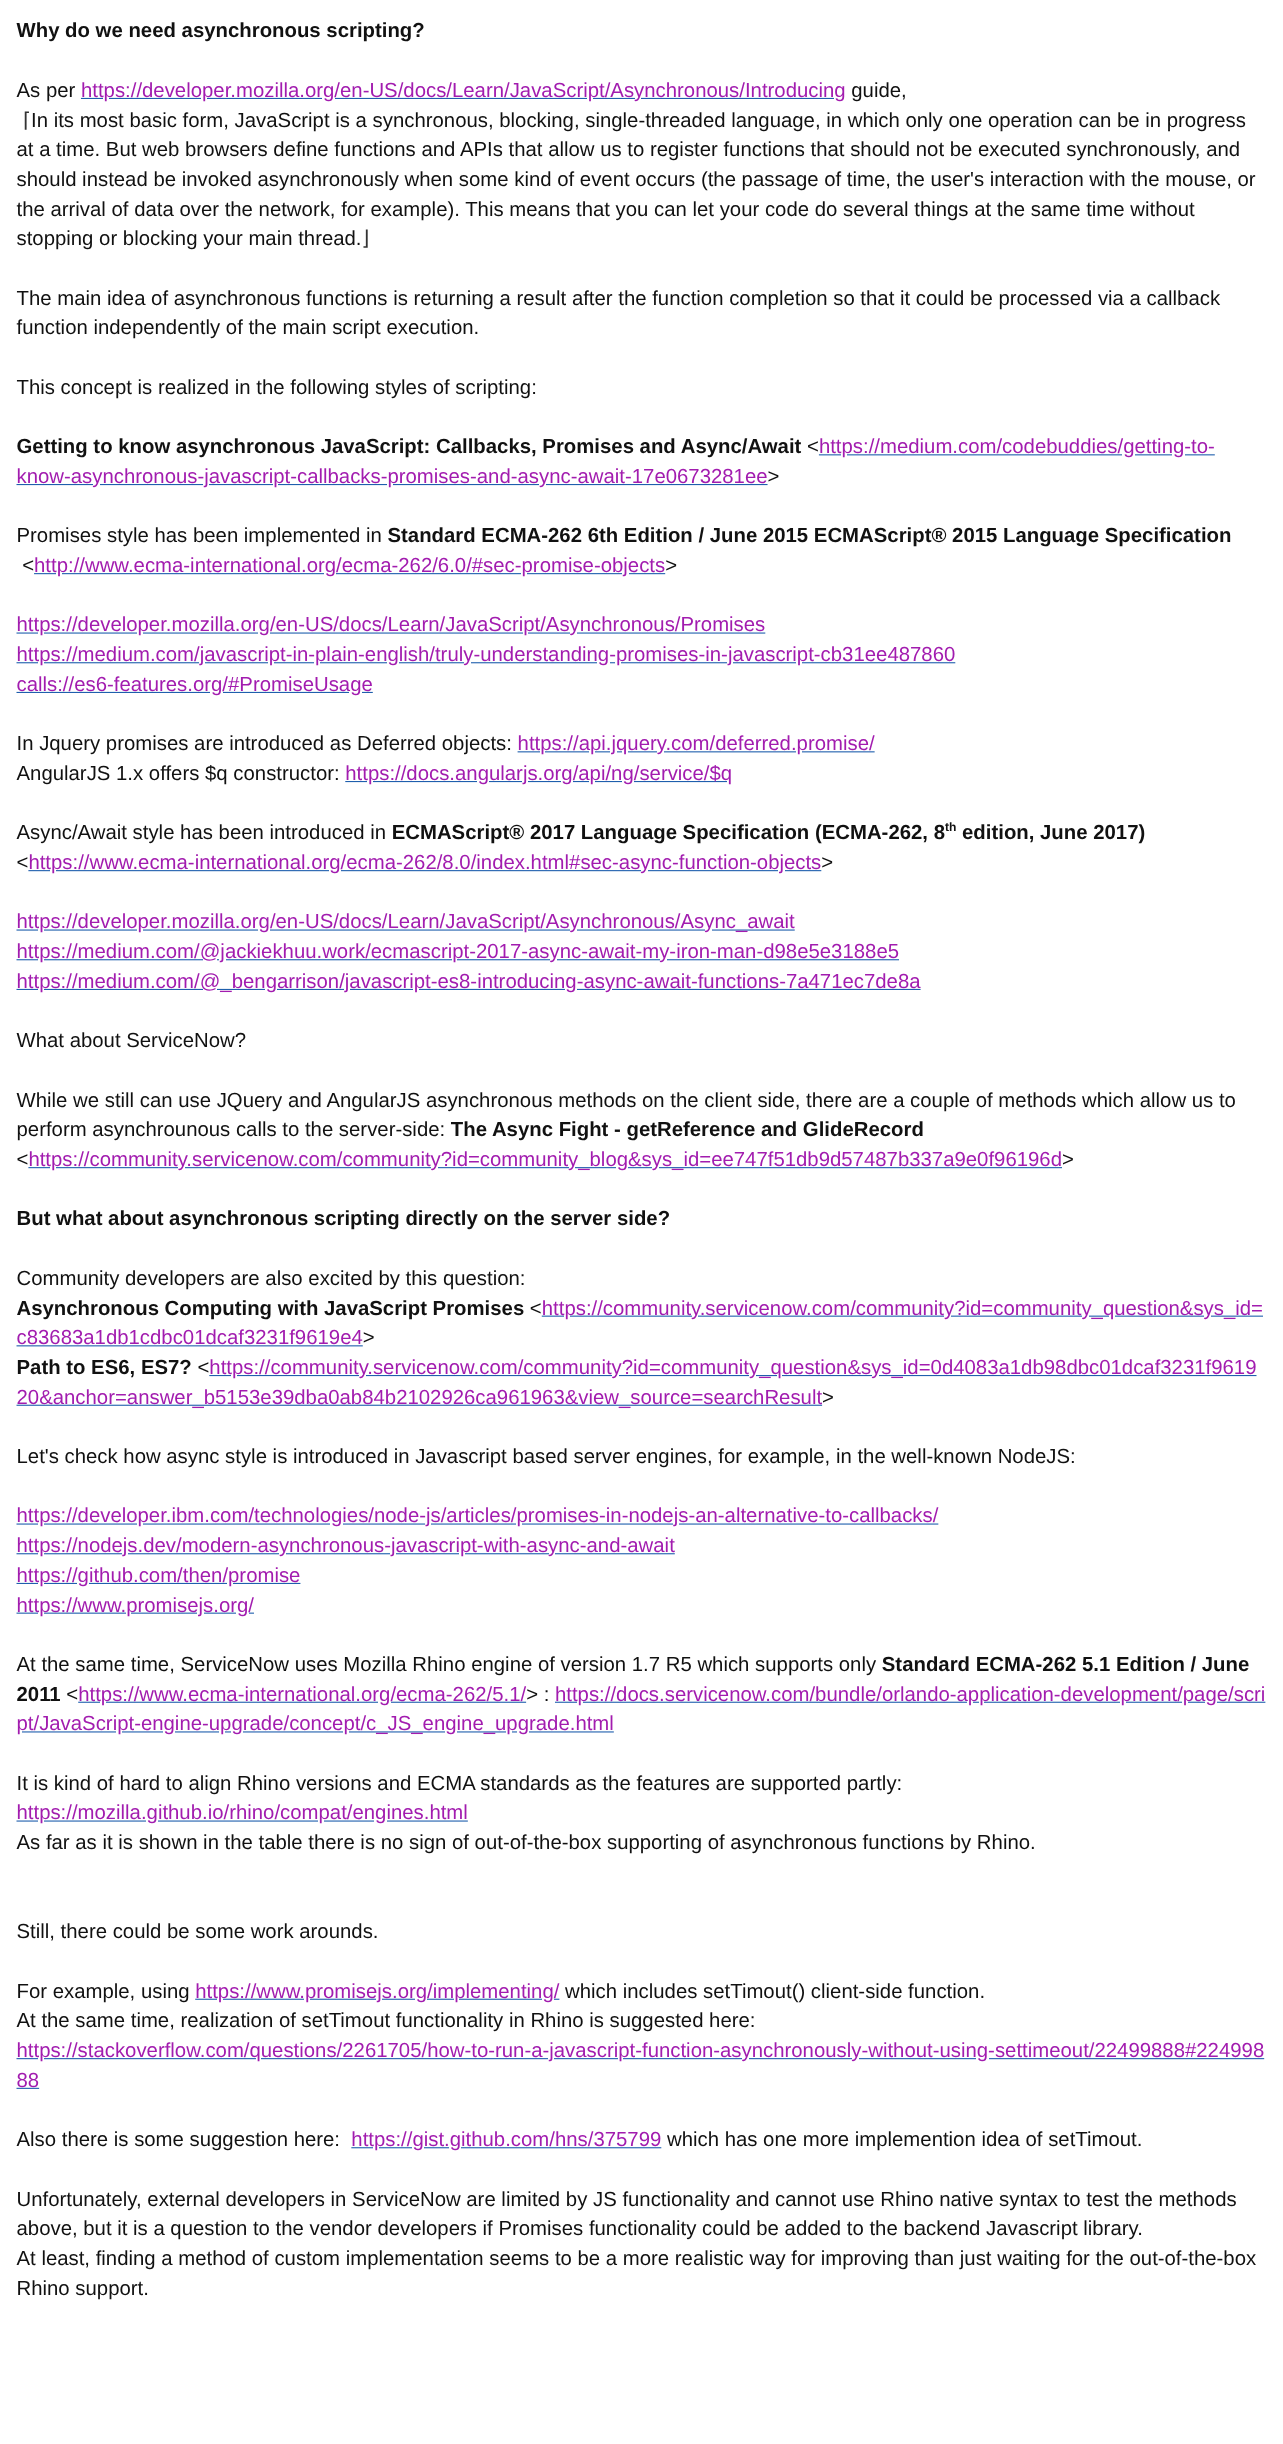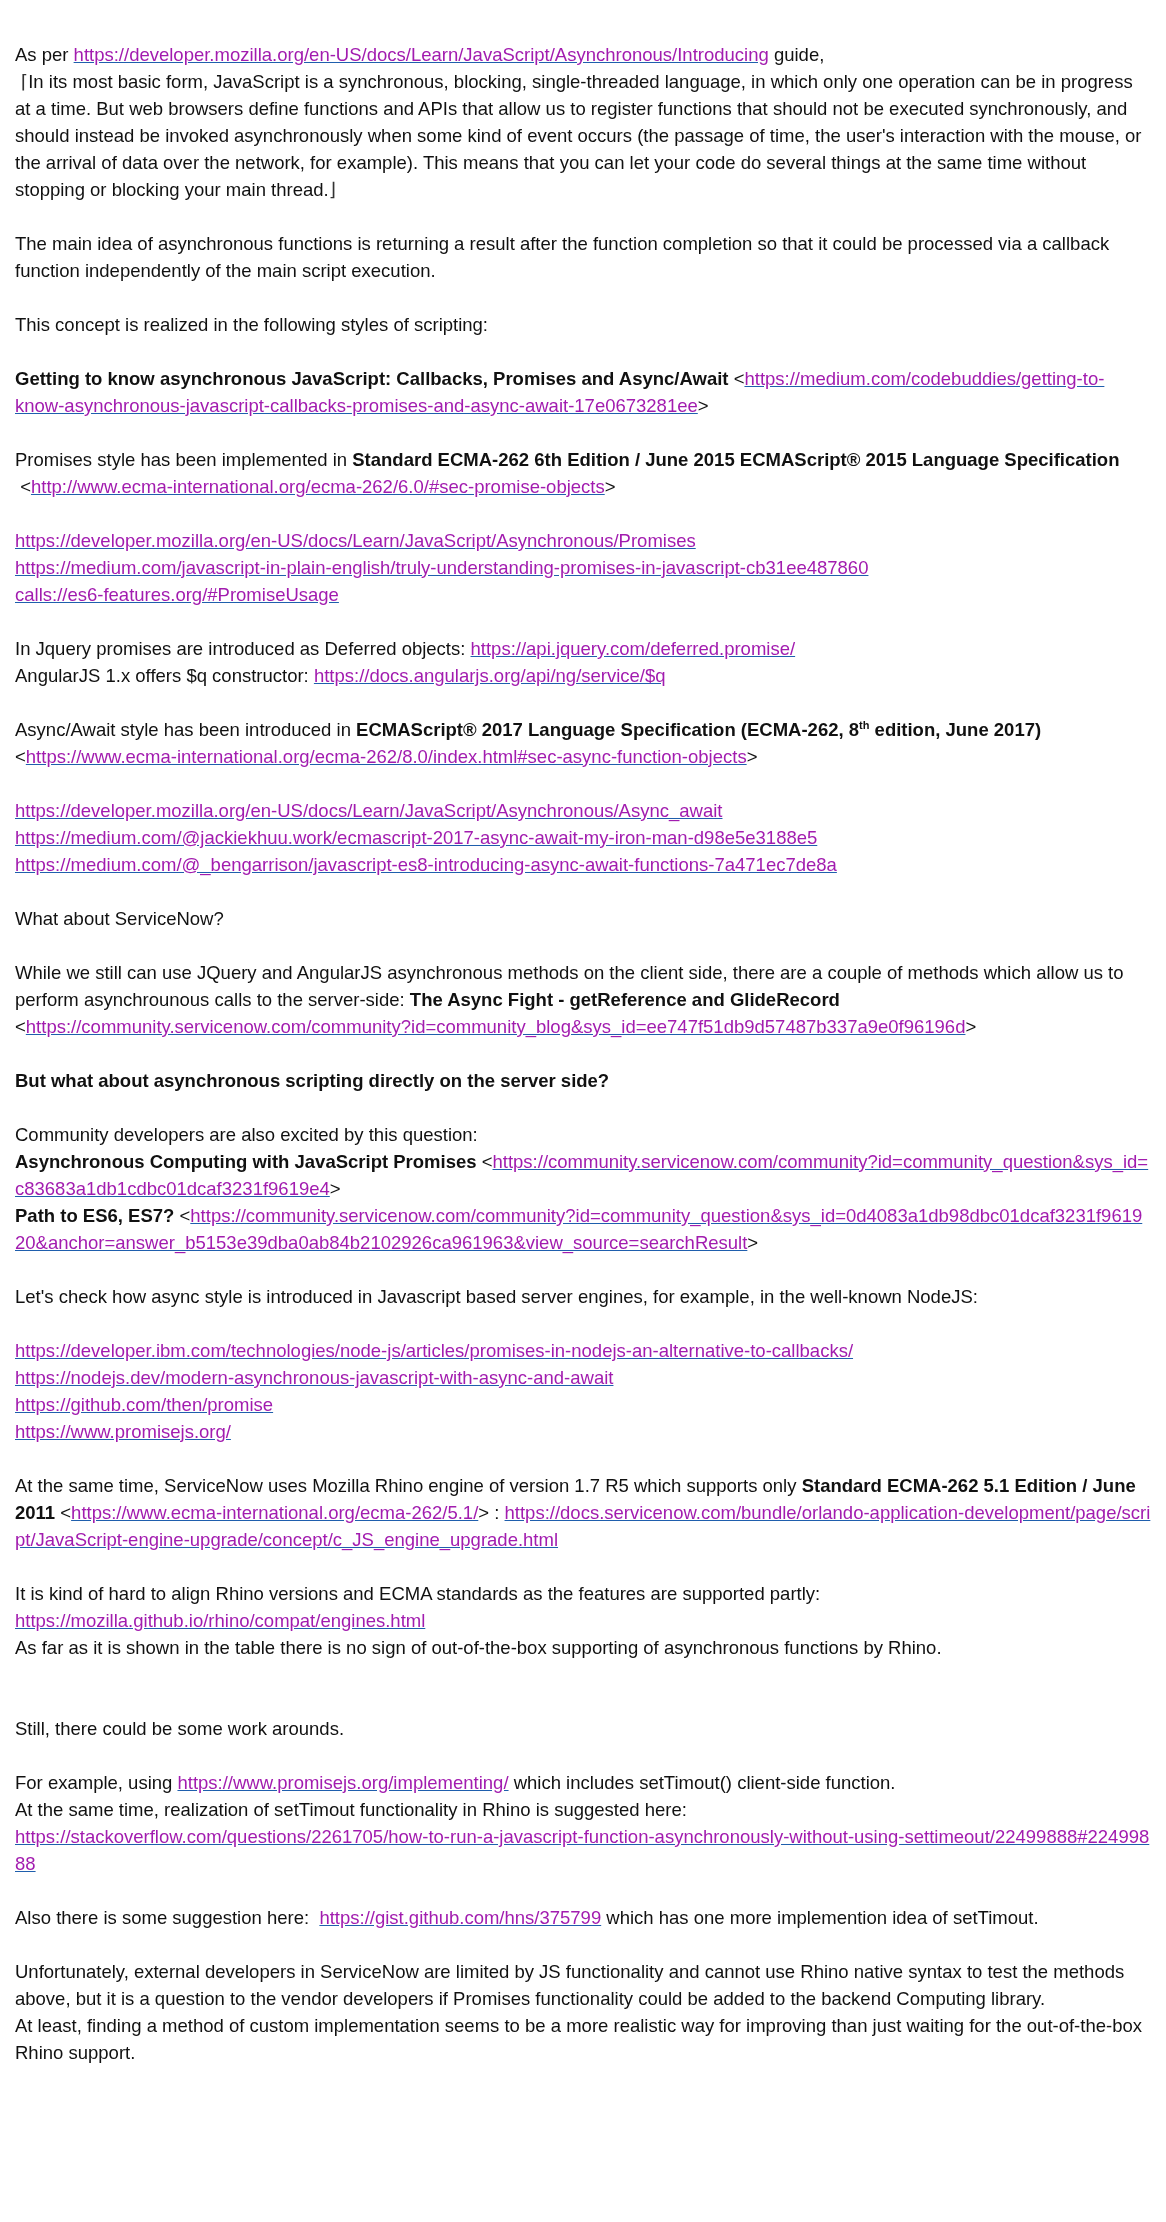--- a/index.html
+++ b/index.html
@@ -21,20 +21,21 @@
   .qmark { color: #333; font-weight: normal; }
   sup { font-size: 11px; line-height: 0; text-align: right; }
   .indent { padding-left: 6px; }
   .link-list .p { line-height: 27px; }
 </style>
 </head>
 <body>
 
 <div class="page">
 
+  <p class="p b">Why do we need asynchronous scripting?</p>
   <div class="gap"></div>
 
   <p class="p"><span>As per </span><a class="link">https://developer.mozilla.org/en-US/docs/Learn/JavaScript/Asynchronous/Introducing</a><span> guide,</span></p>
 
   <p class="p quote"><span class="indent"></span><span class="qmark">⌈</span><span>In its most basic form, JavaScript is a synchronous, blocking, single-threaded language, in which only one operation can be in progress at a time. But web browsers define functions and APIs that allow us to register functions that should not be executed synchronously, and should instead be invoked asynchronously when some kind of event occurs (the passage of time, the user's interaction with the mouse, or the arrival of data over the network, for example). This means that you can let your code do several things at the same time without stopping or blocking your main thread.</span><span class="qmark">⌋</span></p>
   <div class="gap"></div>
 
   <p class="p">The main idea of asynchronous functions is returning a result after the function completion so that it could be processed via a callback function independently of the main script execution.</p>
   <div class="gap"></div>
 
@@ -107,16 +108,16 @@
   <div class="gap"></div>
 
   <p class="p"><span>For example, using </span><a class="link">https://www.promisejs.org/implementing/</a><span> which includes setTimout() client-side function.</span></p>
   <p class="p">At the same time, realization of setTimout functionality in Rhino is suggested here:</p>
   <p class="p"><a class="link" style="word-break: break-all;">https://stackoverflow.com/questions/2261705/how-to-run-a-javascript-function-asynchronously-without-using-settimeout/22499888#22499888</a></p>
   <div class="gap"></div>
 
   <p class="p"><span style="white-space: pre;">Also there is some suggestion here:  </span><a class="link">https://gist.github.com/hns/375799</a><span> which has one more implemention idea of setTimout.</span></p>
   <div class="gap"></div>
 
-  <p class="p">Unfortunately, external developers in ServiceNow are limited by JS functionality and cannot use Rhino native syntax to test the methods above, but it is a question to the vendor developers if Promises functionality could be added to the backend Computing library.</p>
+  <p class="p">Unfortunately, external developers in ServiceNow are limited by JS functionality and cannot use Rhino native syntax to test the methods above, but it is a question to the vendor developers if Promises functionality could be added to the backend Javascript library.</p>
   <p class="p">At least, finding a method of custom implementation seems to be a more realistic way for improving than just waiting for the out-of-the-box Rhino support.</p>
 
 </div>
 
 </body></html>

